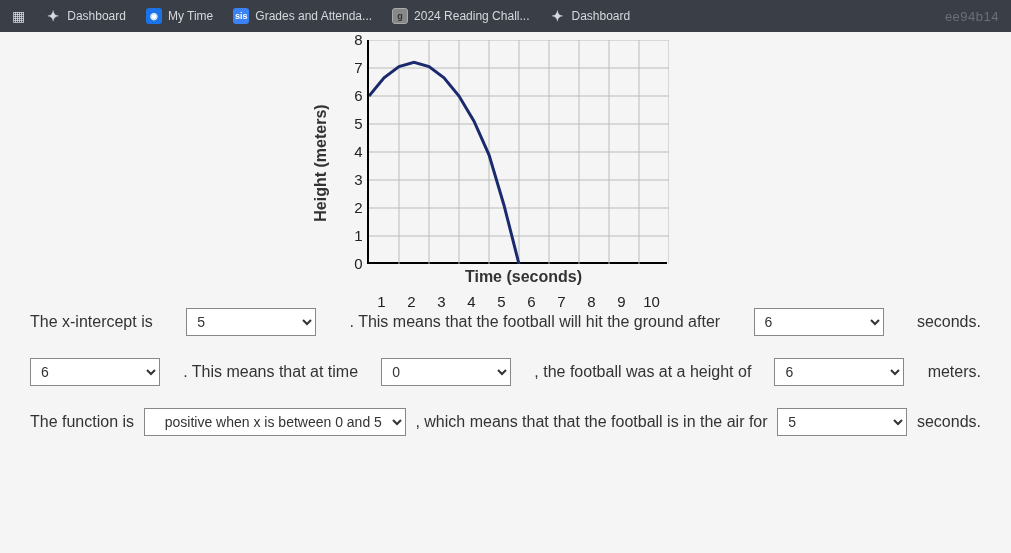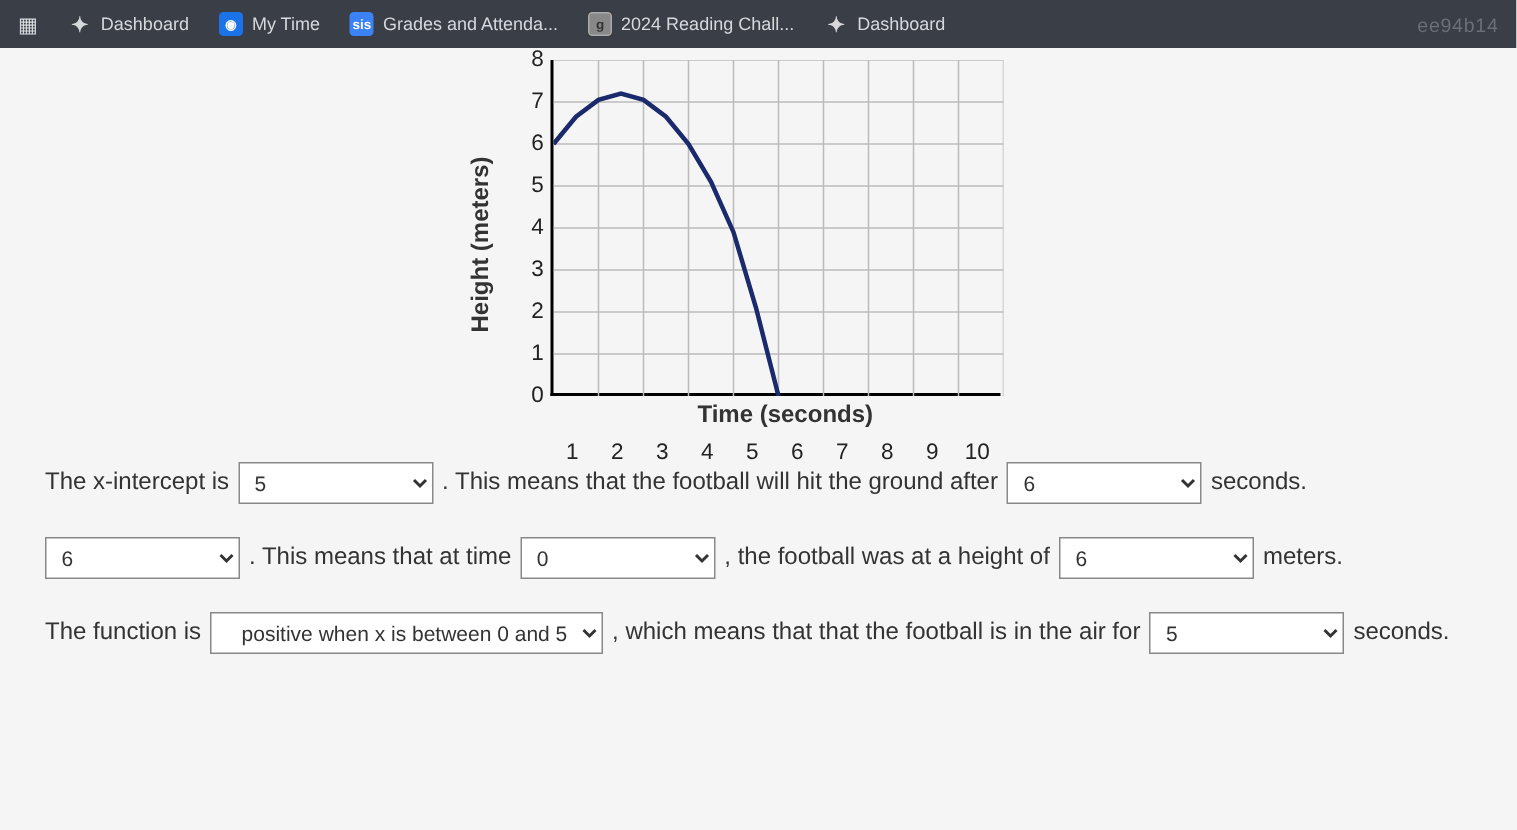--- a/index.html
+++ b/index.html
@@ -116,20 +116,21 @@
     font-size: 16px;
     color: #333;
   }
   .line {
     display: flex;
     flex-wrap: wrap;
     align-items: center;
     gap: 6px;
     margin: 22px 0;
     line-height: 1.4;
+    justify-content: space-between;
   }
   select.answer {
     font-size: 14px;
     padding: 4px 6px;
     border: 1px solid #888;
     background: #fff;
     min-width: 130px;
     color: #333;
   }
   select.answer.wide { min-width: 260px; padding-left: 16px; }

